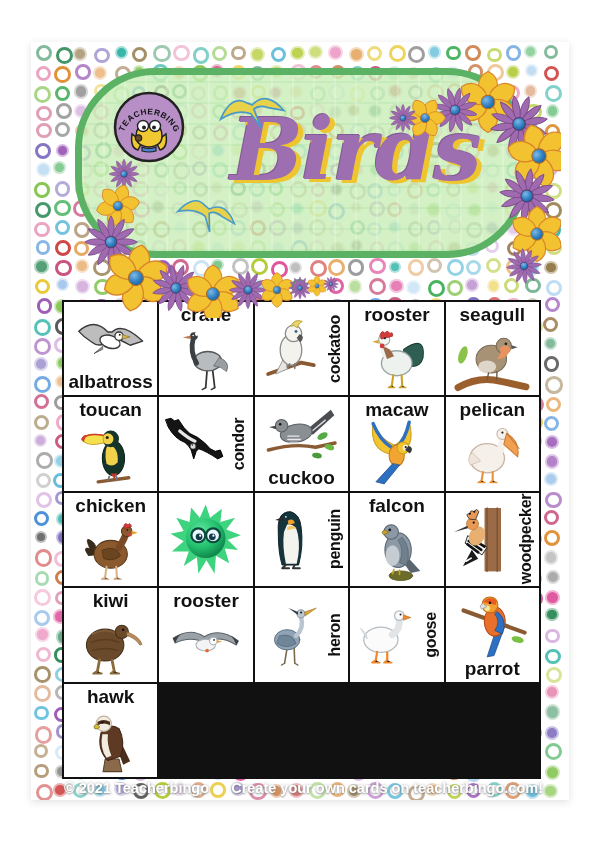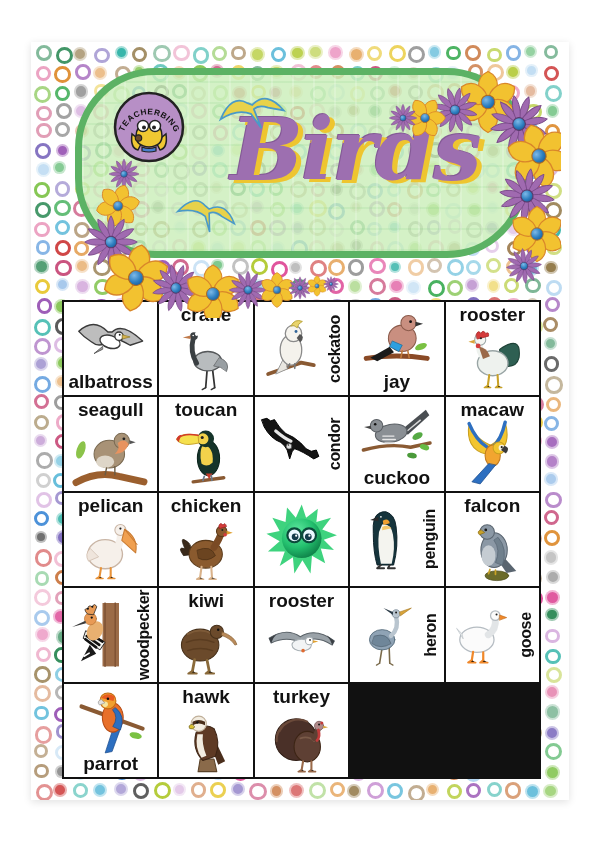--- a/index.html
+++ b/index.html
@@ -1228,38 +1228,20 @@
               <circle cx="56" cy="26" r="13" fill="#f6f4ee" stroke="#8a8a8a" stroke-width="2"></circle>
               <path d="M52 14 Q58 2 70 7 Q63 10 62 17 Q57 12 52 14Z" fill="#e9d46a" stroke="#b9a43a" stroke-width="1.5"></path>
               <circle cx="60" cy="23" r="2.3" fill="#369"></circle>
               <path d="M66 27 Q75 31 67 40 L61 33Z" fill="#555"></path>
               <path d="M50 74 l-3 6 M58 74 l0 7" stroke="#777" stroke-width="2.5"></path>
             </g>
           </svg>
         </div>
         <div class="lab">cockatoo</div>
       </div>
-      <div class="cell bottom">
-        <div class="img">
-          <svg viewBox="0 0 100 100">
-            <g stroke-linecap="round" stroke-linejoin="round">
-              <path d="M6 77 Q50 70 94 77" stroke="#8a4a26" stroke-width="7" fill="none"></path>
-              <ellipse cx="85" cy="60" rx="9" ry="4.5" fill="#7ac143" transform="rotate(-22 85 60)"></ellipse>
-              <path d="M40 60 L12 76 L22 81 L46 68Z" fill="#1b1b1b"></path>
-              <ellipse cx="58" cy="48" rx="20" ry="19" fill="#c98f80" stroke="#8a5a4a" stroke-width="1.5"></ellipse>
-              <circle cx="67" cy="26" r="11" fill="#c98f80" stroke="#8a5a4a" stroke-width="1.5"></circle>
-              <path d="M77 24 L88 27 L77 31Z" fill="#333"></path>
-              <circle cx="70" cy="24" r="2" fill="#111"></circle>
-              <path d="M44 52 L58 58 L53 67 L40 60Z" fill="#2d9fe0" stroke="#1a6a9a"></path>
-              <path d="M58 66 L56 76 M66 66 L68 76" stroke="#c07a3a" stroke-width="2.2"></path>
-            </g>
-          </svg>
-        </div>
-        <div class="lab">jay</div>
-      </div>
       <div class="cell top">
         <div class="img">
           <svg viewBox="0 0 100 100">
             <g stroke-linecap="round" stroke-linejoin="round">
               <path d="M60 38 Q92 16 88 50 Q84 66 64 62 Q80 50 60 48Z" fill="#2e5f52" stroke="#1d4035" stroke-width="1.5"></path>
               <ellipse cx="50" cy="58" rx="22" ry="18" fill="#eef2ee" stroke="#99a5a5" stroke-width="2"></ellipse>
               <path d="M40 52 Q28 42 32 26" stroke="#eef2ee" stroke-width="10" fill="none"></path>
               <path d="M30 34 Q42 36 46 48 L36 52Z" fill="#9b6a4a"></path>
               <circle cx="32" cy="24" r="8" fill="#f4f6f2" stroke="#99a5a5" stroke-width="1.5"></circle>
               <path d="M26 17 q3 -8 7 -2 q3 -6 7 0 q5 -3 4 4 l-16 4Z" fill="#d43b3b" stroke="#a02020"></path>
@@ -1580,36 +1562,19 @@
               <path d="M38 42 Q34 62 44 76 L51 73 Q44 56 46 42Z" fill="#f2ece0"></path>
               <circle cx="40" cy="27" r="11" fill="#f2ece0" stroke="#c0b09a" stroke-width="1.5"></circle>
               <path d="M31 24 Q40 19 49 24 L49 29 Q40 24 31 29Z" fill="#4a2e1a"></path>
               <path d="M30 28 q-6 1 -3 6 q4 2 7 -2Z" fill="#d9c030" stroke="#6a5a10"></path>
               <circle cx="38" cy="25" r="1.7" fill="#111"></circle>
             </g>
           </svg>
         </div>
         <div class="lab">hawk</div>
       </div>
-      <div class="cell top">
-        <div class="img">
-          <svg viewBox="0 0 100 100">
-            <g stroke-linecap="round" stroke-linejoin="round">
-              <circle cx="42" cy="50" r="30" fill="#4a3028" stroke="#2e1c14" stroke-width="1.5"></circle>
-              <path d="M18 38 a30 30 0 0 1 40 -14 M14 52 a30 30 0 0 1 10 -24" stroke="#6b4a3a" stroke-width="3" fill="none"></path>
-              <ellipse cx="58" cy="60" rx="19" ry="22" fill="#5e4034" stroke="#3c2414" stroke-width="1.5"></ellipse>
-              <path d="M48 48 q12 -4 20 4" stroke="#7a5a48" stroke-width="2.5" fill="none"></path>
-              <path d="M68 48 Q74 36 74 32" stroke="#5e4034" stroke-width="8" fill="none"></path>
-              <circle cx="75" cy="30" r="6.5" fill="#b08a8a" stroke="#7a5a5a" stroke-width="1.2"></circle>
-              <path d="M74 36 q3 10 -2 15" stroke="#c23b3b" stroke-width="4" fill="none"></path>
-              <circle cx="79" cy="26" r="2.2" fill="#c23b3b"></circle>
-              <path d="M81 30 L88 32 L81 34Z" fill="#d9a43a"></path>
-              <circle cx="75" cy="28" r="1.4" fill="#111"></circle>
-              <path d="M52 81 L50 93 M64 81 L64 93" stroke="#9a6a4a" stroke-width="3"></path>
-              <path d="M50 93 l-5 3 h10 M64 93 l-4 3 h10" stroke="#9a6a4a" stroke-width="2.2"></path>
-            </g>
-          </svg>
-        </div>
-        <div class="lab">turkey</div>
-      </div>
     </div>
 
+  <div class="footer">
+    <span>© 2021 Teacherbingo</span>
+    <span>Create your own cards on teacherbingo.com!</span>
+  </div>
 </div>
 
 </body></html>

